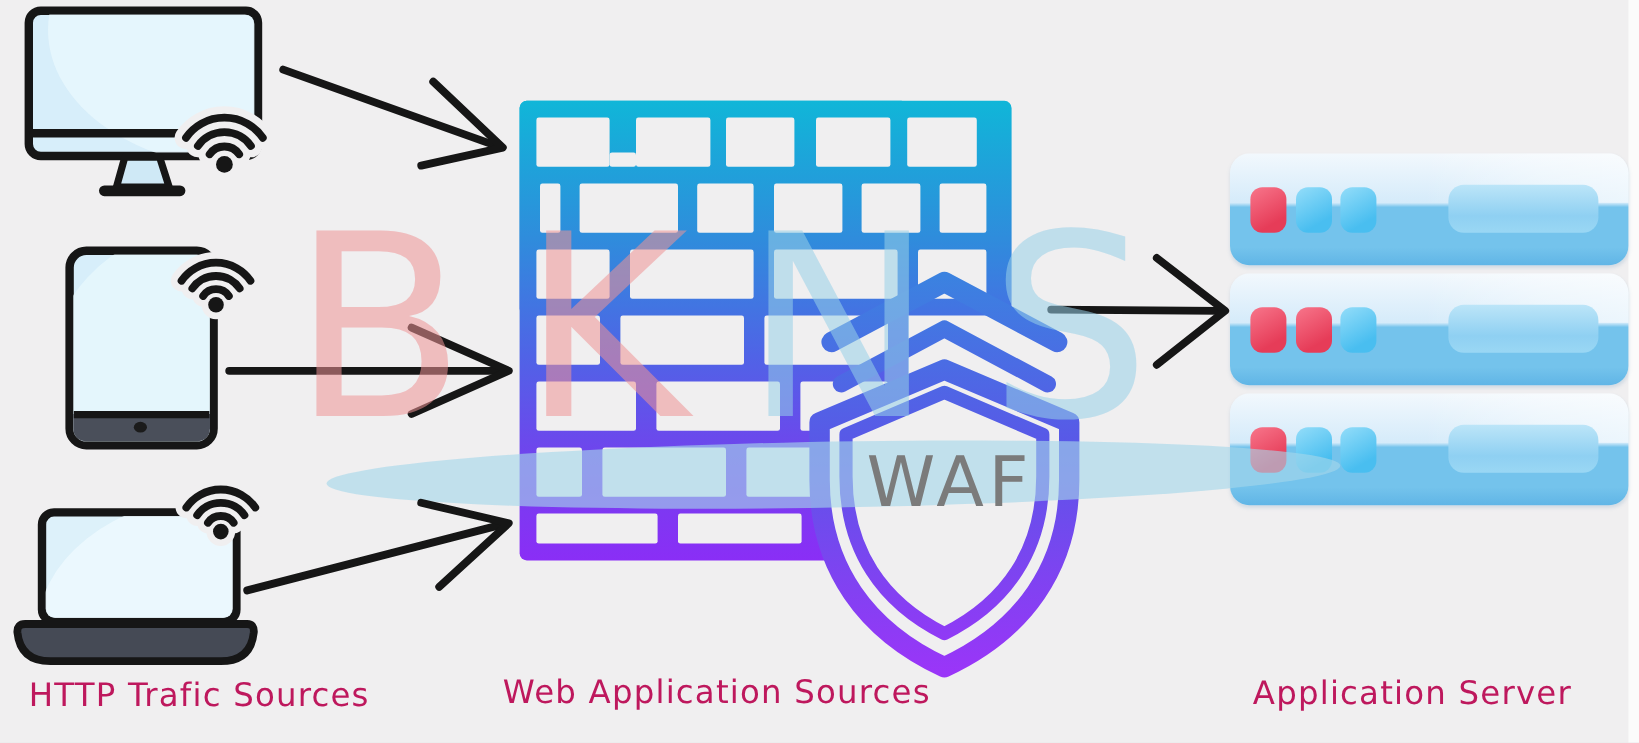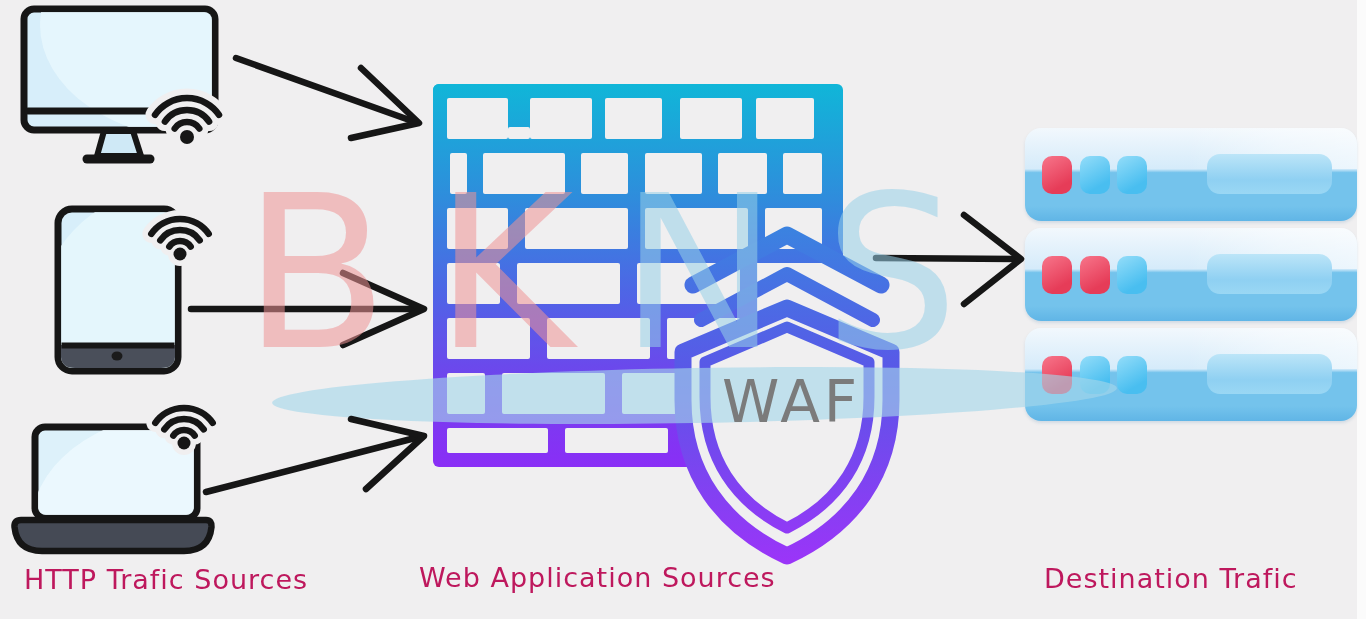--- a/index.html
+++ b/index.html
@@ -226,16 +226,16 @@
         <path d="M 964 215 L 1021 259 L 964 304"></path>
       </g>
     </g>
   </svg>
   <span id="waf-text" style="z-index:4">WAF</span>
 
   <div id="wm-letters" style="z-index:5"><span style="color: rgba(238, 148, 150, 0.55);">B</span><span style="color: rgba(238, 148, 150, 0.55);">K</span><span style="color: rgba(152, 208, 232, 0.55);">N</span><span style="color: rgba(152, 208, 232, 0.55);">S</span></div>
 
   <span class="diagram-label" style="left:24px; top:564px; z-index:6">HTTP Trafic Sources</span>
   <span class="diagram-label" style="left:419px; top:562px; z-index:6">Web Application Sources</span>
-  <span class="diagram-label" style="left:1044px; top:563px; z-index:6">Destination Trafic</span>
+  <span class="diagram-label" style="left:1044px; top:563px; z-index:6">Application Server</span>
 
   <div id="right-gutter" style="z-index:0"></div>
 </div>
 
 </body></html>

